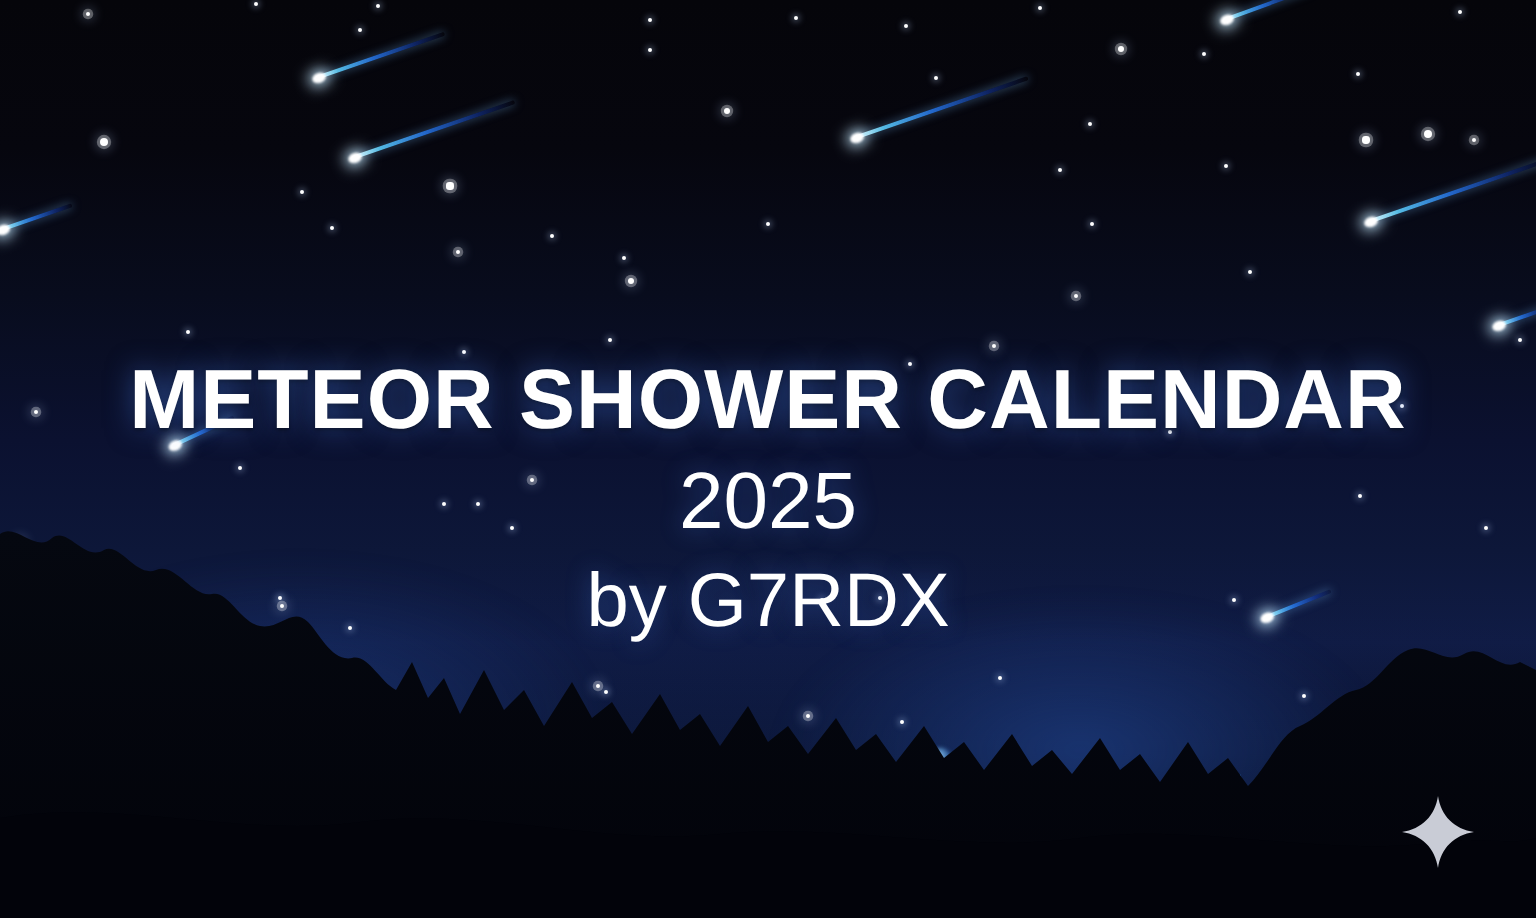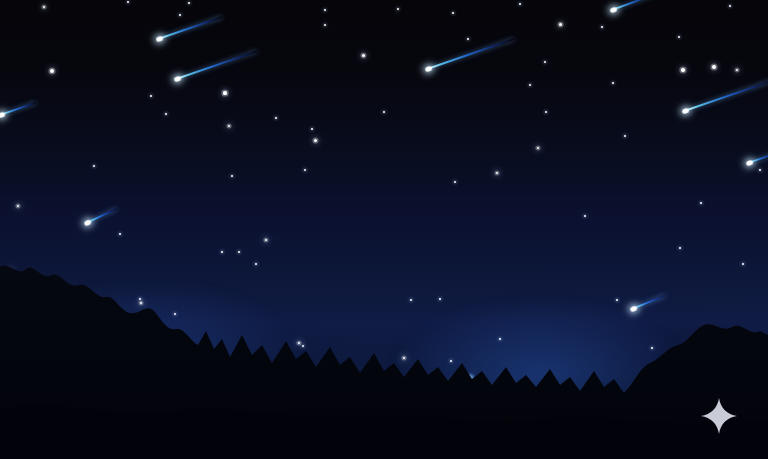--- a/index.html
+++ b/index.html
@@ -365,20 +365,25 @@
         L768,76
         L768,200 L0,200 Z"></path>
 
       <path fill="#02030a" d="
         M0,150 C60,140 120,160 180,152 C240,144 300,164 360,158
         C420,152 480,168 540,160 C600,152 660,170 720,162
         C740,159 756,164 768,160 L768,200 L0,200 Z"></path>
     </svg>
   </div>
 
+  <div class="title-block">
+    <div class="main-title">METEOR SHOWER CALENDAR</div>
+    <div class="year">2025</div>
+    <div class="byline">by G7RDX</div>
+  </div>
 
   <div class="sparkle">
     <svg width="40" height="40" viewBox="0 0 40 40" xmlns="http://www.w3.org/2000/svg">
       <path d="M20 2 C21.4 11.8 28.2 18.6 38 20 C28.2 21.4 21.4 28.2 20 38 C18.6 28.2 11.8 21.4 2 20 C11.8 18.6 18.6 11.8 20 2 Z" fill="#c9ccd6"></path>
     </svg>
   </div>
 
 </div>
 
 </body></html>

